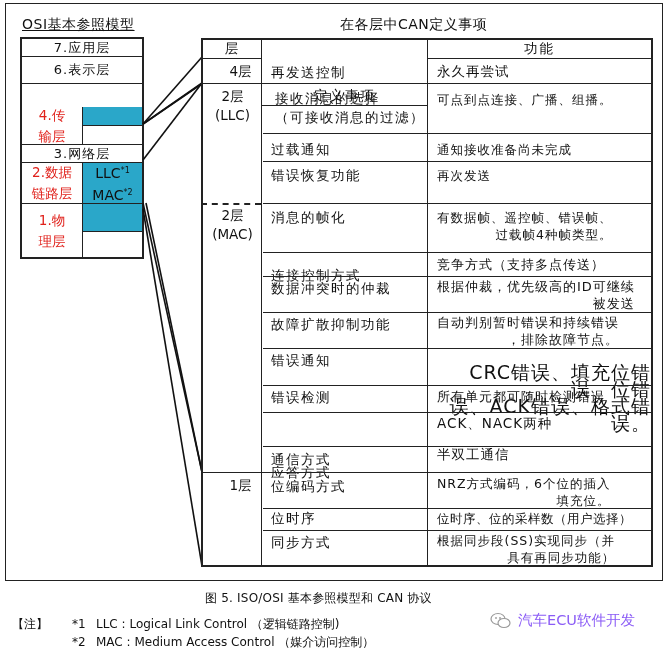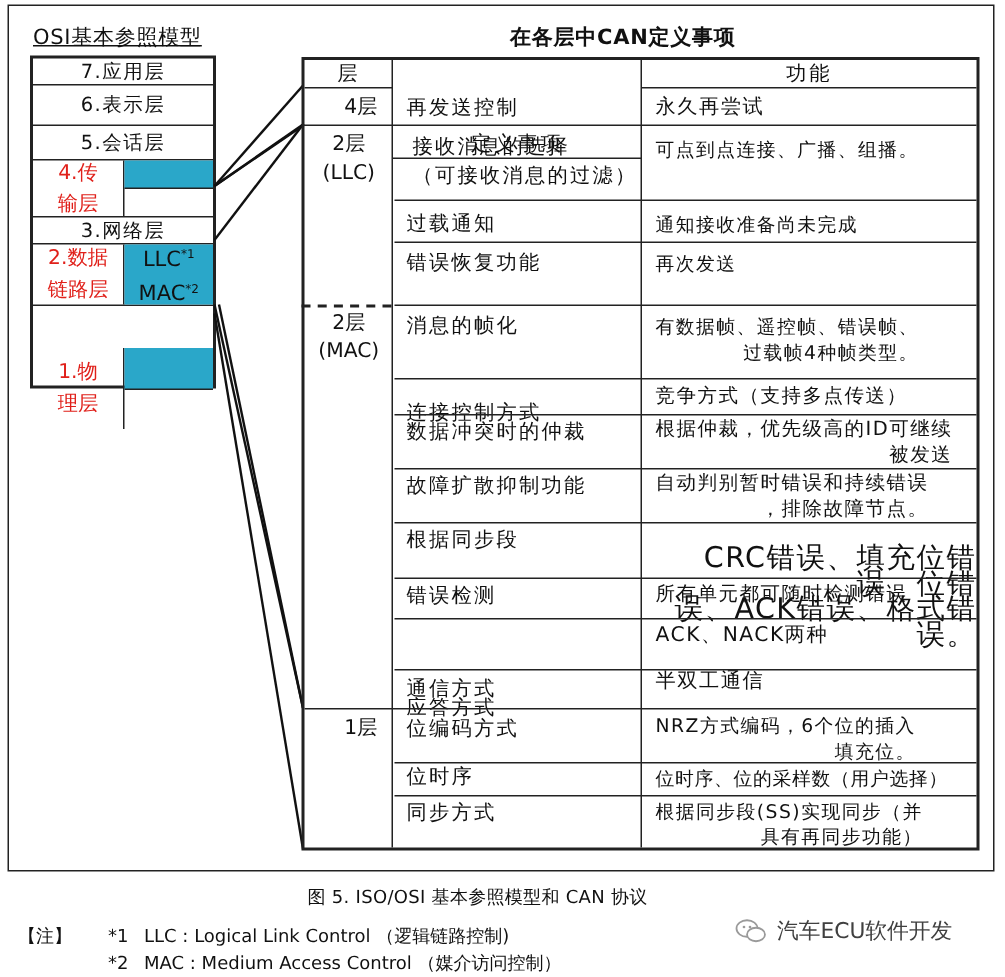--- a/index.html
+++ b/index.html
@@ -15,54 +15,51 @@
   .osi-row .lbl { position: absolute; left: 0; top: 0; bottom: 0; width: 61px; border-right: 1.5px solid #222;
                   color: #e0201a; display: flex; flex-direction: column; align-items: center; justify-content: center; line-height: 21px; font-size: 13.5px; }
   .osi-row .sub { position: absolute; left: 61px; right: 0; }
   .blue { background: #2aa7c9; }
   .sub-line { border-bottom: 1.5px solid #222; }
   .llcmac { display: flex; flex-direction: column; align-items: center; justify-content: center; font-size: 14px; line-height: 19px; }
   .llcmac sup { font-size: 8px; vertical-align: 5px; }
 
   svg.lines { position: absolute; left: 0; top: 0; width: 670px; height: 651px; pointer-events: none; }
 
-  .can-title { position: absolute; left: 340px; top: 16px; font-size: 14px; letter-spacing: 0.5px; font-weight: bold; }
+  .can-title { position: absolute; left: 340px; top: 16px; font-size: 14px; letter-spacing: 0.5px; }
   .can { position: absolute; left: 201px; top: 38px; width: 452px; height: 529px; border: 2px solid #222; }
   .hdr { position: absolute; top: 0; height: 19px; border-bottom: 1.5px solid #222; font-size: 13.5px;
          display: flex; align-items: center; justify-content: center; letter-spacing: 2px; }
   .vline { position: absolute; top: 0; bottom: 0; border-left: 1.5px solid #222; }
   .layer-cell { position: absolute; left: 0; width: 59px; font-size: 13.5px; text-align: center; line-height: 19px; }
   .layer-sep { position: absolute; left: 0; width: 448px; border-top: 1.5px solid #222; }
   .layer-sep.dash { border-top: 2px dashed #222; width: 60px; }
   .item { position: absolute; left: 60px; font-size: 13.5px; padding: 4px 0 0 8px; line-height: 19px; letter-spacing: 1.5px; white-space: pre-line; }
   .func { position: absolute; left: 226px; font-size: 12.5px; padding: 4px 0 0 8px; line-height: 17px; letter-spacing: 1px; white-space: pre-line; text-align: right; }
   .row-sep { position: absolute; left: 60px; width: 388px; border-top: 1.5px solid #222; }
 
   .caption { position: absolute; left: 205px; top: 590px; font-size: 12px; letter-spacing: 0.2px; }
   .notes { position: absolute; left: 12px; top: 616px; font-size: 12px; line-height: 17px; }
   .note-tag { position: absolute; left: 0; top: 0; }
   .note-line { position: absolute; white-space: nowrap; }
-  .watermark { position: absolute; left: 490px; top: 611px; font-size: 14.5px; color: #404040; display: flex; align-items: center; gap: 6px; }
+  .watermark { position: absolute; left: 490px; top: 611px; font-size: 14.5px; color: #8b5cf6; display: flex; align-items: center; gap: 6px; }
   .wm-icon { width: 22px; height: 18px; }
 </style>
 </head>
 <body>
 
 <div class="frame"></div>
 
 <div class="osi-title">OSI基本参照模型</div>
 <div class="osi" style="height:222px;">
   <div class="osi-row full" style="top:0;height:18px;">
     <span>7.应用层</span>
   </div>
   <div class="osi-row full" style="top:18px;height:27px;">
     <span>6.表示层</span>
-  </div>
-  <div class="osi-row full" style="top:45px;height:23px;">
-    <span>5.会话层</span>
   </div>
   <div class="osi-row" style="top:68px;height:38px;">
     <div class="lbl">
       <span>4.传</span>
       <span>输层</span>
     </div>
     <div class="sub blue sub-line" style="top:0;height:19px;"></div>
     <div class="sub" style="top:19px;height:19px;"></div>
   </div>
   <div class="osi-row full" style="top:106px;height:18px;">
@@ -71,21 +68,21 @@
   <div class="osi-row" style="top:124px;height:41px;">
     <div class="lbl">
       <span>2.数据</span>
       <span>链路层</span>
     </div>
     <div class="sub blue llcmac" style="top:0;height:40px;">
       <span><span>LLC</span><sup>*1</sup></span>
       <span><span>MAC</span><sup>*2</sup></span>
     </div>
   </div>
-  <div class="osi-row" style="top:165px;height:54px;border-bottom:none;margin-top:28px;">
+  <div class="osi-row" style="top:165px;height:54px;border-bottom:none;">
     <div class="lbl">
       <span>1.物</span>
       <span>理层</span>
     </div>
     <div class="sub blue sub-line" style="top:0;height:28px;"></div>
     <div class="sub" style="top:28px;height:26px;"></div>
   </div>
 </div>
 
 <svg class="lines" viewBox="0 0 670 651">
@@ -143,21 +140,21 @@
   <div class="func" style="top:212px;font-size:13px;padding-top:4px;">竞争方式（支持多点传送）</div>
   <div class="row-sep" style="top:236px;"></div>
   <div class="item" style="top:236px;padding-top:3px;">数据冲突时的仲裁</div>
   <div class="func" style="top:236px;font-size:13px;padding-top:2px;">根据仲裁，优先级高的ID可继续
 被发送</div>
   <div class="row-sep" style="top:272px;"></div>
   <div class="item" style="top:272px;padding-top:3px;">故障扩散抑制功能</div>
   <div class="func" style="top:272px;font-size:13px;padding-top:2px;">自动判别暂时错误和持续错误
 ，排除故障节点。</div>
   <div class="row-sep" style="top:308px;"></div>
-  <div class="item" style="top:308px;padding-top:3px;">根据同步段</div>
+  <div class="item" style="top:308px;padding-top:3px;">错误通知</div>
   <div class="func" style="top:308px;font-size:19px;padding-top:16px;">CRC错误、填充位错误、位错
 误、ACK错误、格式错误。</div>
   <div class="row-sep" style="top:345px;"></div>
   <div class="item" style="top:345px;padding-top:3px;">错误检测</div>
   <div class="func" style="top:345px;font-size:13px;padding-top:3px;">所有单元都可随时检测错误</div>
   <div class="row-sep" style="top:372px;"></div>
   <div class="item" style="top:372px;padding-top:3px;margin-top:48px;">应答方式</div>
   <div class="func" style="top:372px;font-size:13.5px;padding-top:3px;">ACK、NACK两种</div>
   <div class="row-sep" style="top:406px;"></div>
   <div class="item" style="top:406px;padding-top:4px;">通信方式</div>

